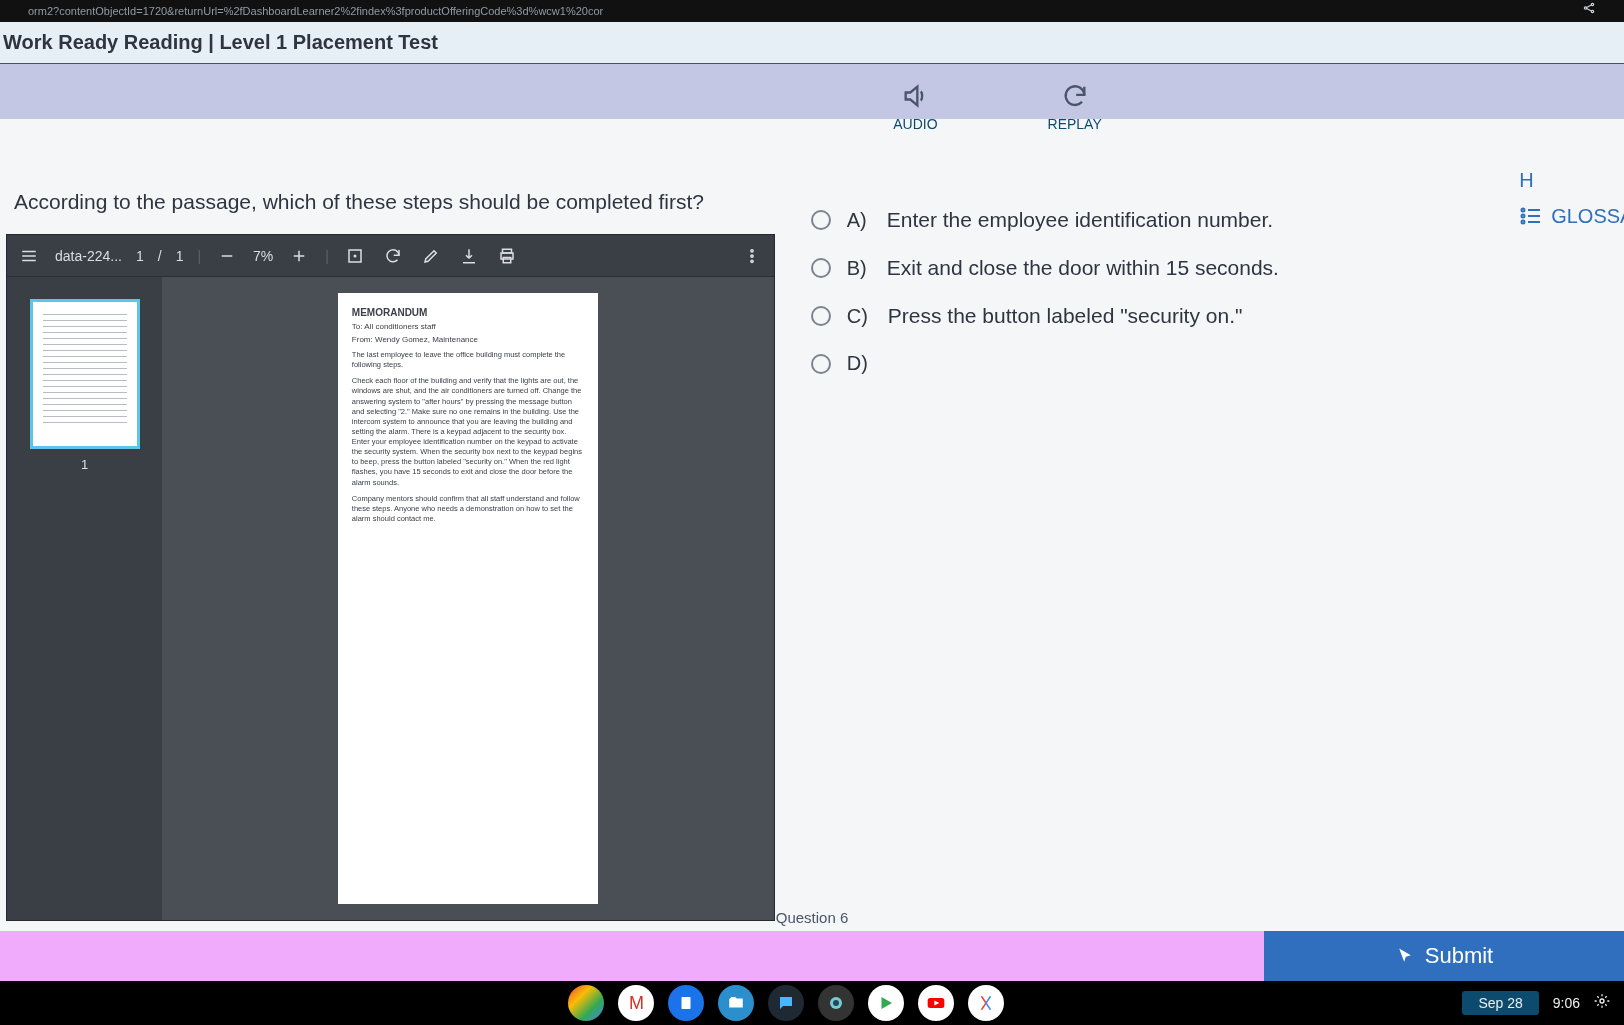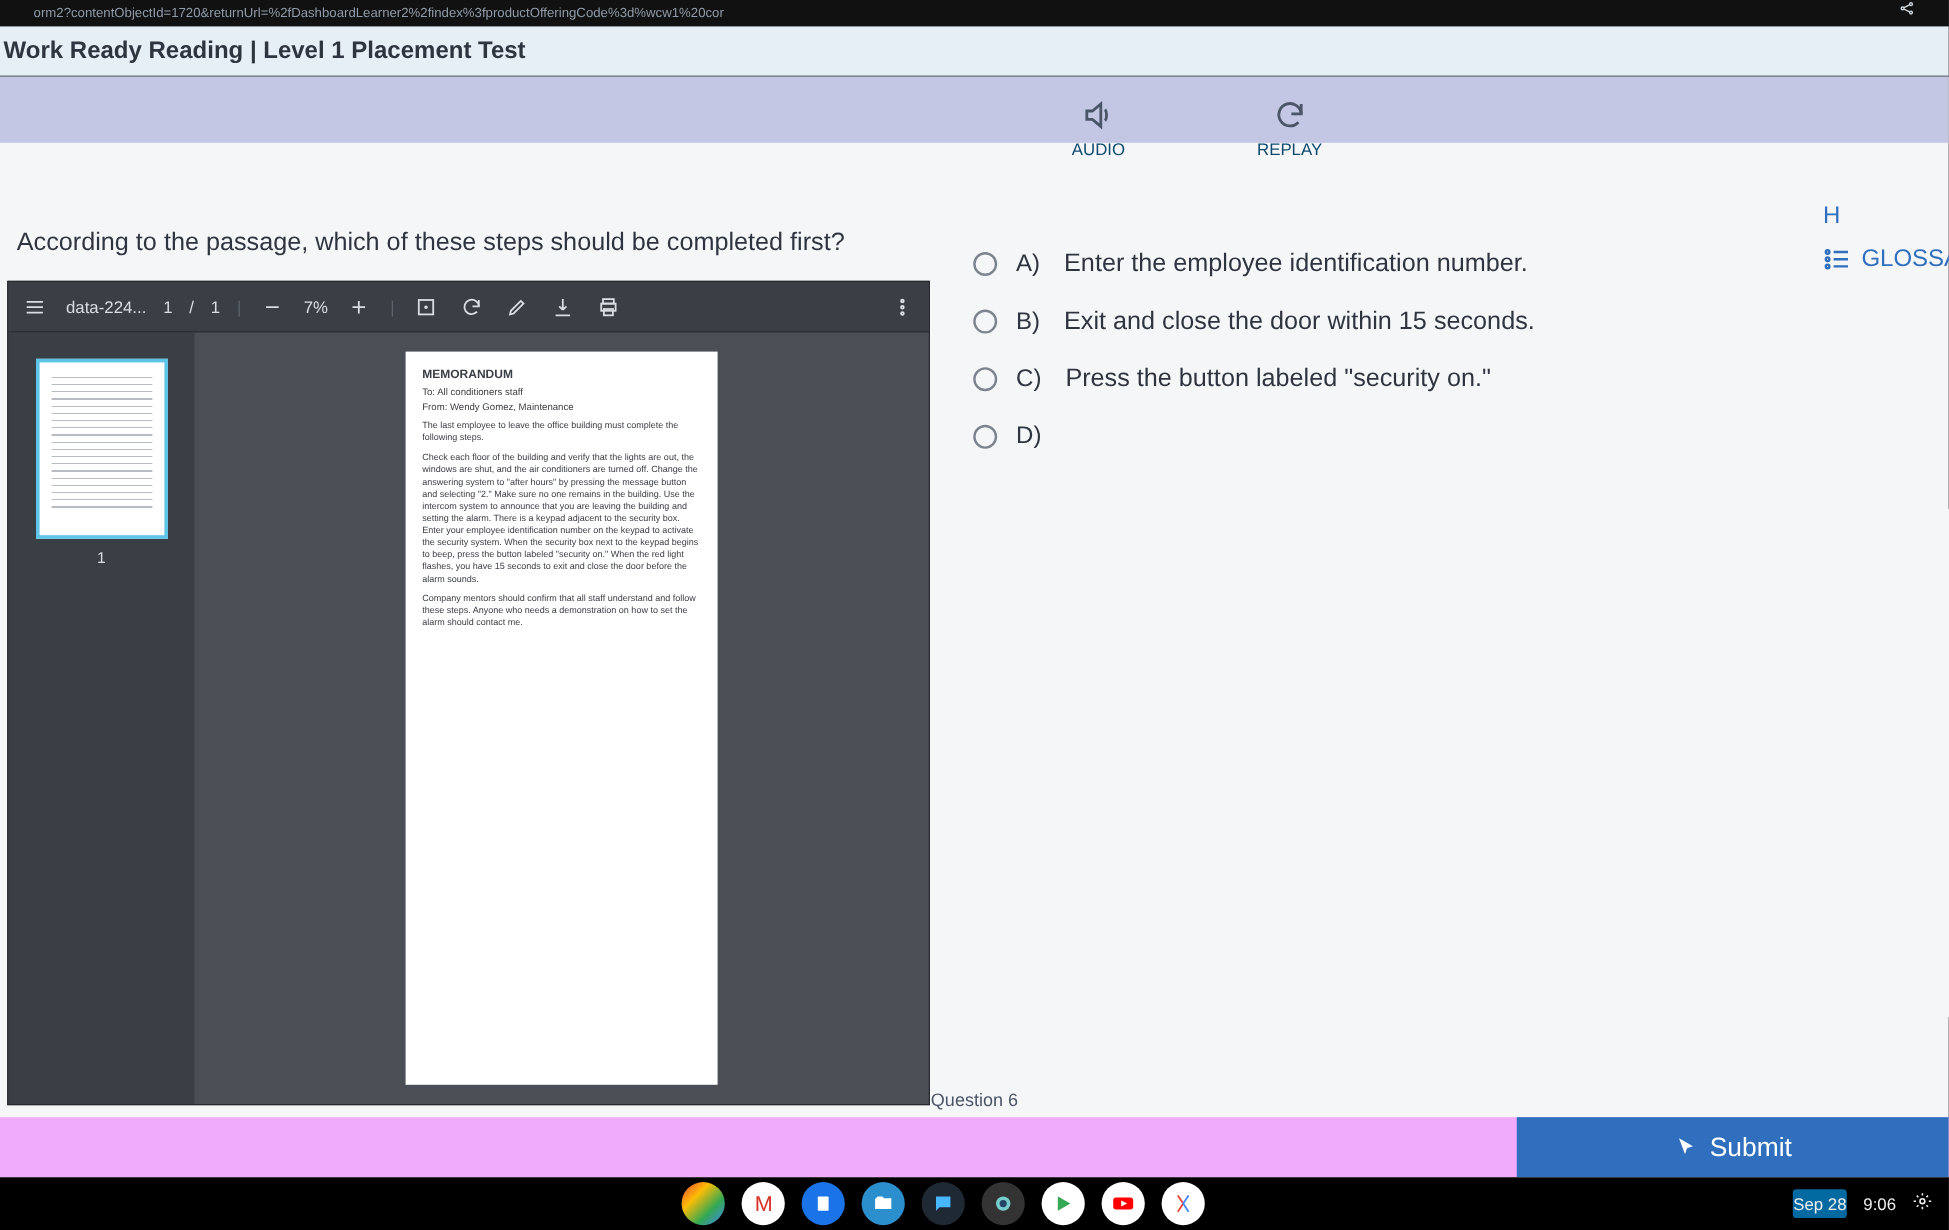--- a/index.html
+++ b/index.html
@@ -40,21 +40,21 @@
     .answer .radio{width:20px;height:20px;border:2px solid #7c8490;border-radius:50%;flex-shrink:0;}
     .answer .letter{font-weight:400;margin-right:4px;font-size:20px;}
     .footer{position:absolute;bottom:0;left:0;right:0;height:50px;background:#f0abfc;display:flex;}
     .qnum{position:absolute;left:50%;transform:translateX(-50%);top:-22px;font-size:15px;color:#4a5568;}
     .submit-btn{margin-left:auto;width:360px;background:#2f6fbd;color:#fff;font-size:22px;display:flex;align-items:center;justify-content:center;gap:10px;cursor:pointer;}
     .submit-btn svg{width:20px;height:20px;fill:#fff;}
     .taskbar{height:44px;background:#000;display:flex;align-items:center;}
     .tb-icons{display:flex;gap:14px;margin-left:35%;}
     .tb-icon{width:36px;height:36px;border-radius:50%;display:flex;align-items:center;justify-content:center;font-size:18px;color:#fff;}
     .tb-clock{margin-left:auto;display:flex;align-items:center;gap:14px;padding-right:14px;}
-    .tb-date{background:#0369a1;color:#eee;font-size:14px;padding:4px 0;border-radius:3px;}
+    .tb-date{background:#0c4a6e;color:#eee;font-size:14px;padding:4px 16px;border-radius:3px;}
     .tb-time{color:#eee;font-size:14px;}
     .tb-stat svg{width:16px;height:16px;stroke:#eee;fill:none;stroke-width:2;}
   </style>
 </head>
 <body>
 
 <div class="url-bar">
   <span>orm2?contentObjectId=1720&amp;returnUrl=%2fDashboardLearner2%2findex%3fproductOfferingCode%3d%wcw1%20cor</span>
   <span class="share-icon">
     <svg viewBox="0 0 24 24" width="14" height="14" stroke="currentColor" fill="none" stroke-width="2">

